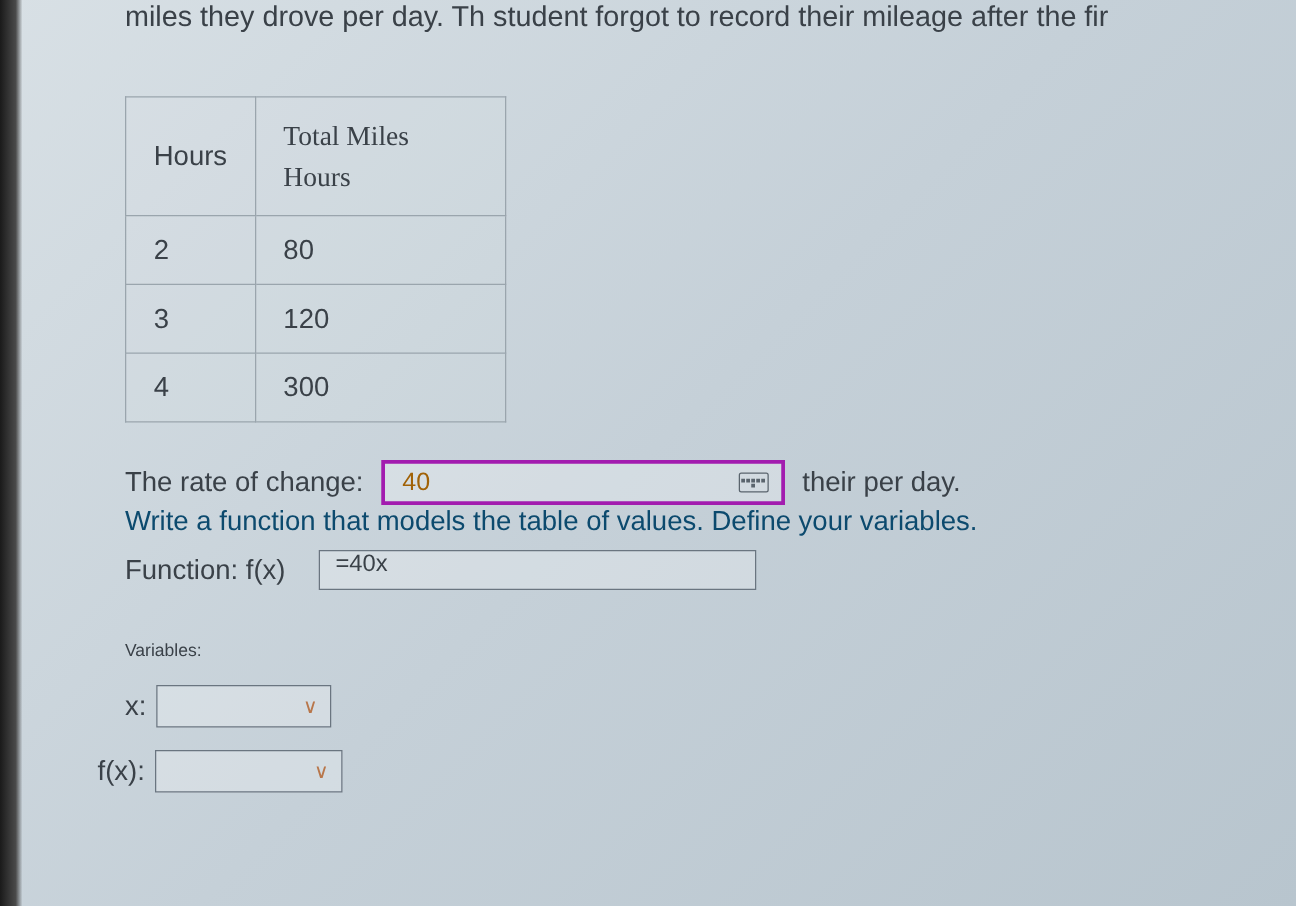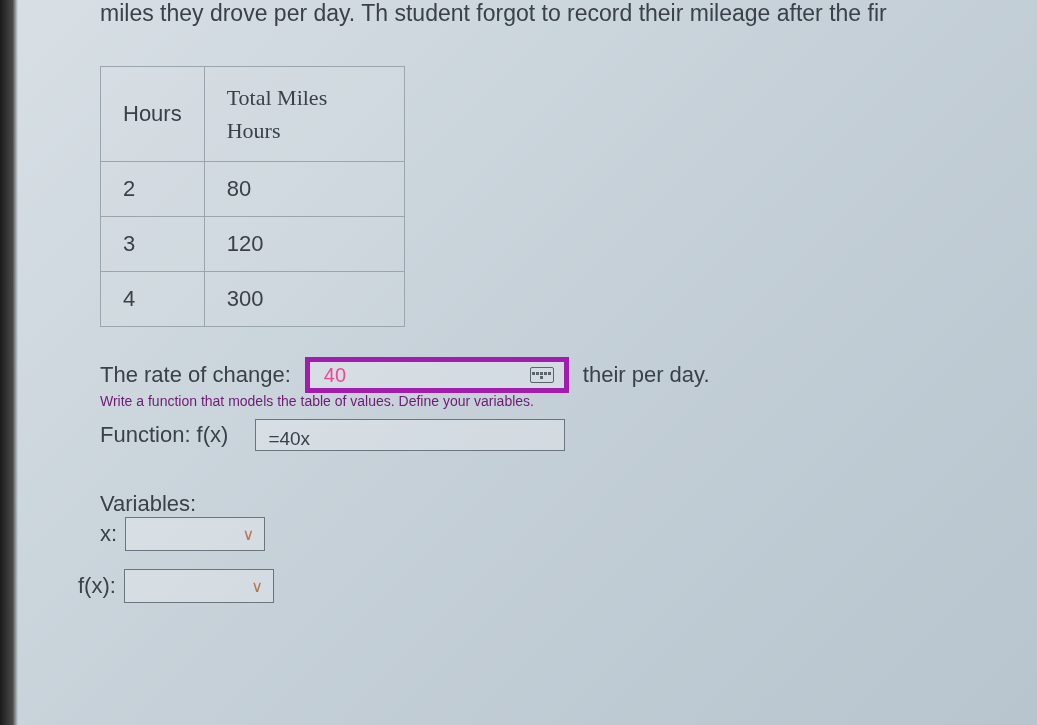--- a/index.html
+++ b/index.html
@@ -22,21 +22,21 @@
     background: linear-gradient(90deg, #1a1a1a 0%, #4a4a4a 70%, transparent 100%);
   }
   .content {
     padding: 0 0 0 100px;
   }
   .intro {
     padding-top: 0;
     font-size: 23px;
     color: #3a4148;
     white-space: nowrap;
-    margin-bottom: 39px;
+    margin-bottom: 50px;
   }
   table.data {
     border-collapse: collapse;
     margin-bottom: 30px;
   }
   table.data th, table.data td {
     border: 1px solid #9aa5ad;
     padding: 14px 22px;
     text-align: left;
     font-weight: normal;
@@ -49,74 +49,74 @@
   }
   .header-hours { width: 100px; }
   .header-miles { width: 200px; line-height: 1.5; font-family: Liberation Serif, serif; }
   .line {
     display: flex;
     align-items: center;
     gap: 14px;
     font-size: 22px;
   }
   .rate-box {
-    border: 5px solid #a21caf;
+    border: 3px solid #a21caf;
     background: rgba(255,255,255,0.25);
     height: 36px;
-    width: 264px;
+    width: 323px;
     display: flex;
     align-items: center;
     padding: 0 14px;
     position: relative;
     font-size: 20px;
-    color: #ec4899;
+    color: #a16207;
   }
   .kb-icon {
     position: absolute;
     right: 10px;
     top: 50%;
     transform: translateY(-50%);
     width: 24px;
     height: 16px;
     border: 1.5px solid #5a646d;
     border-radius: 2px;
     display: flex;
     flex-wrap: wrap;
     align-content: center;
     justify-content: center;
     gap: 1px;
     padding: 1px;
   }
   .kb-icon span { width: 3px; height: 3px; background:#5a646d; }
   .prompt2 {
-    font-size: 14px;
-    color: #701a75;
+    font-size: 22px;
+    color: #0c4a6e;
     margin-bottom: 10px;
   }
   .func-line {
     display: flex;
     align-items: center;
     gap: 27px;
     font-size: 22px;
     margin-bottom: 40px;
   }
   .func-box {
     border: 1px solid #6a7580;
     background: rgba(255,255,255,0.25);
     height: 32px;
-    width: 310px;
-    display: flex;
-    align-items: flex-end;
+    width: 350px;
+    display: flex;
+    align-items: flex-start;
     padding: 0 12px;
     font-size: 19px;
     color: #3a4148;
   }
   .vars-label {
-    font-size: 22px;
-    margin-bottom: 0;
+    font-size: 14px;
+    margin-bottom: 20px;
   }
   .var-row {
     display: flex;
     align-items: center;
     gap: 8px;
     font-size: 22px;
     margin-bottom: 18px;
   }
   .select-box {
     border: 1px solid #6a7580;

